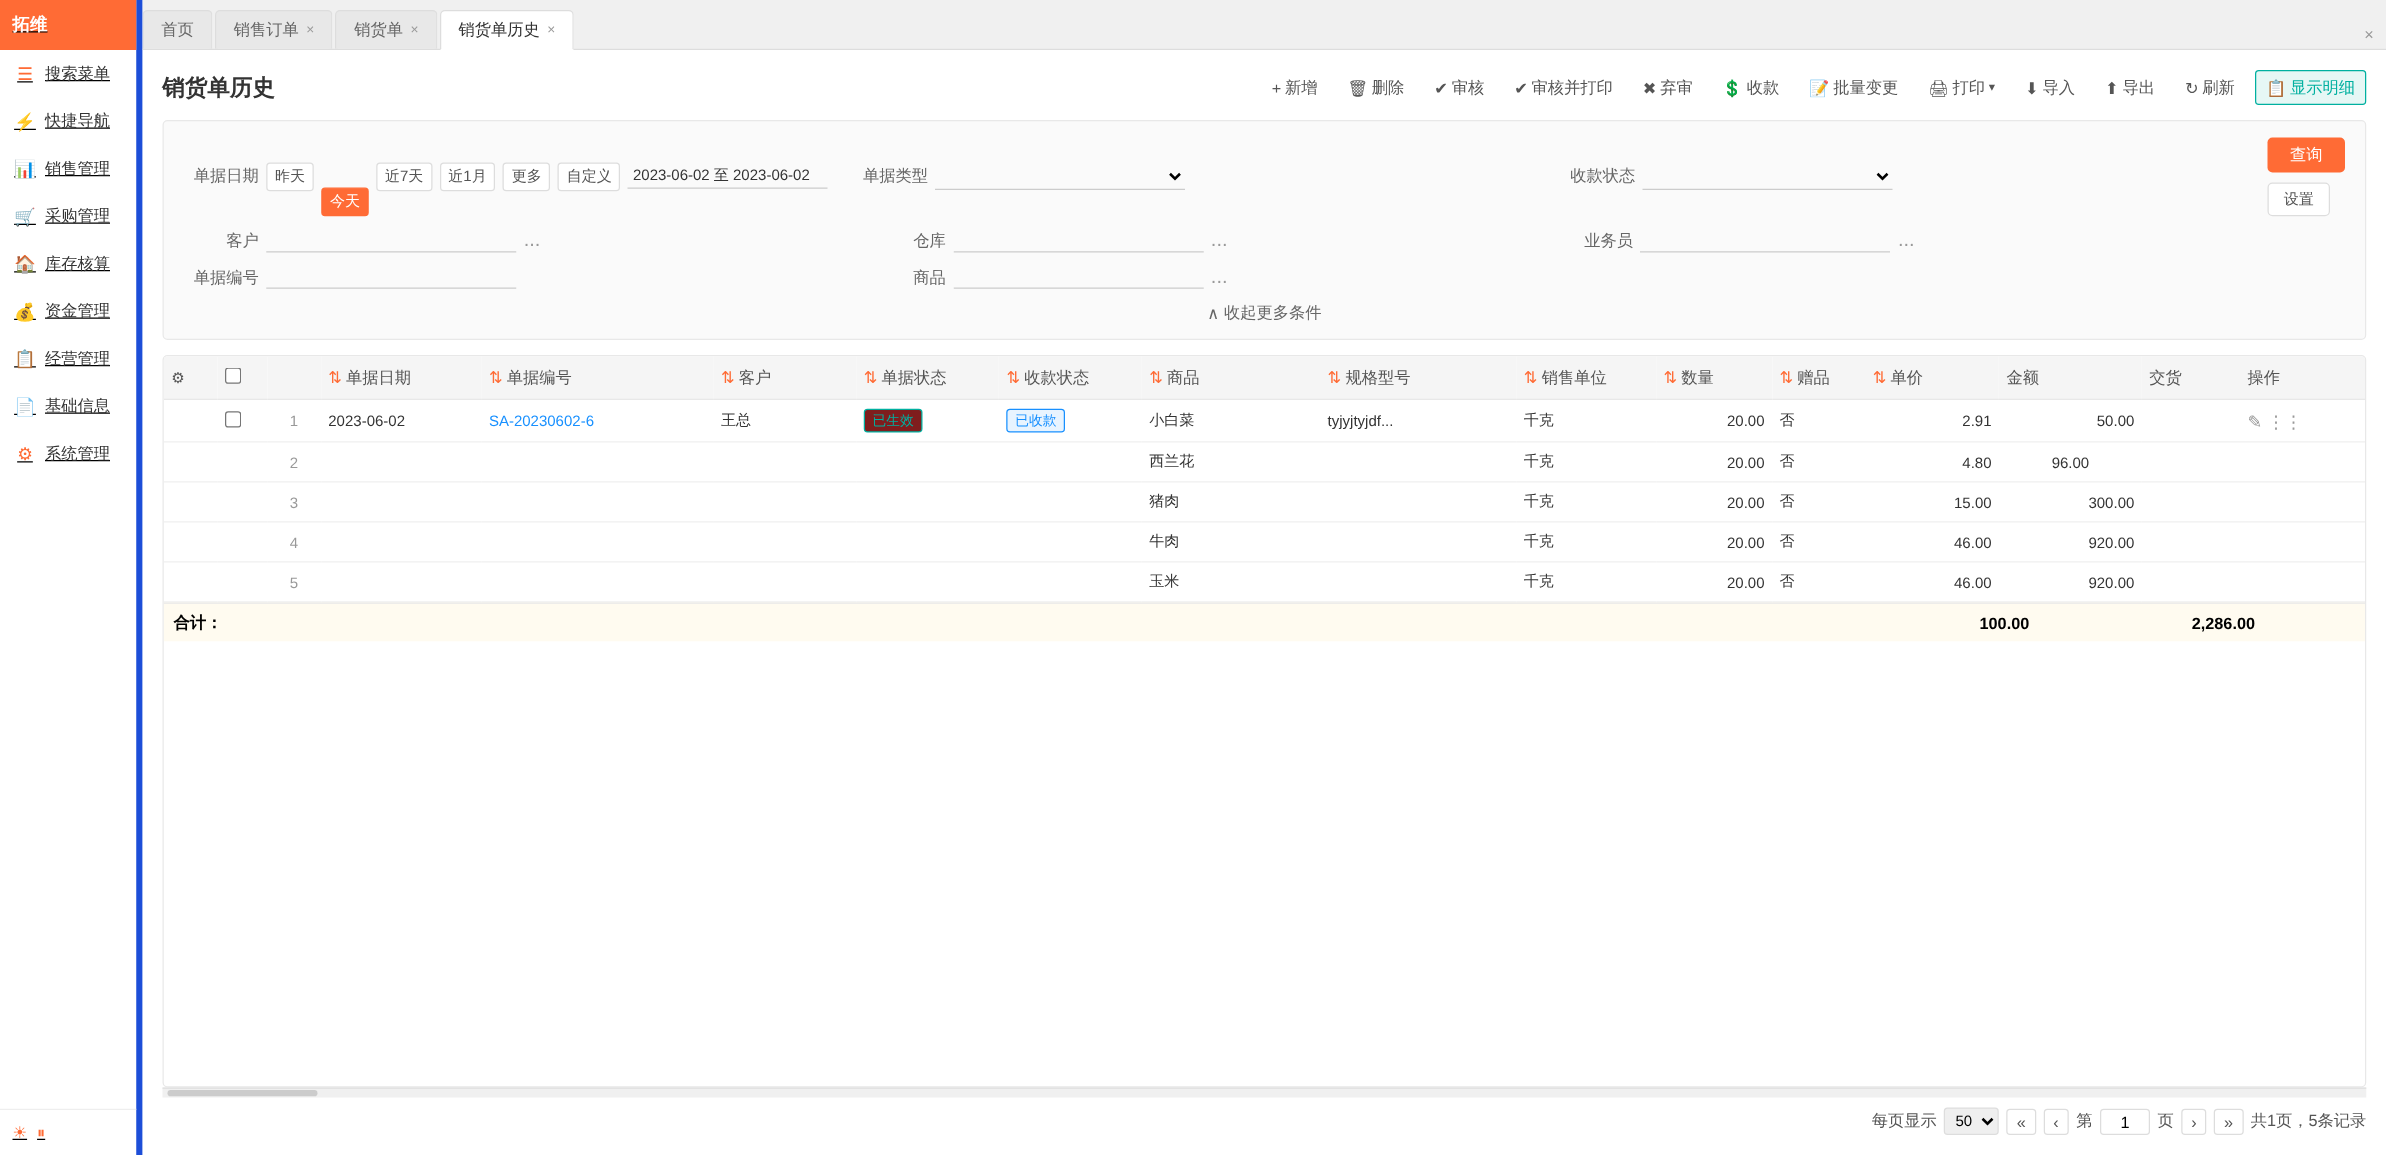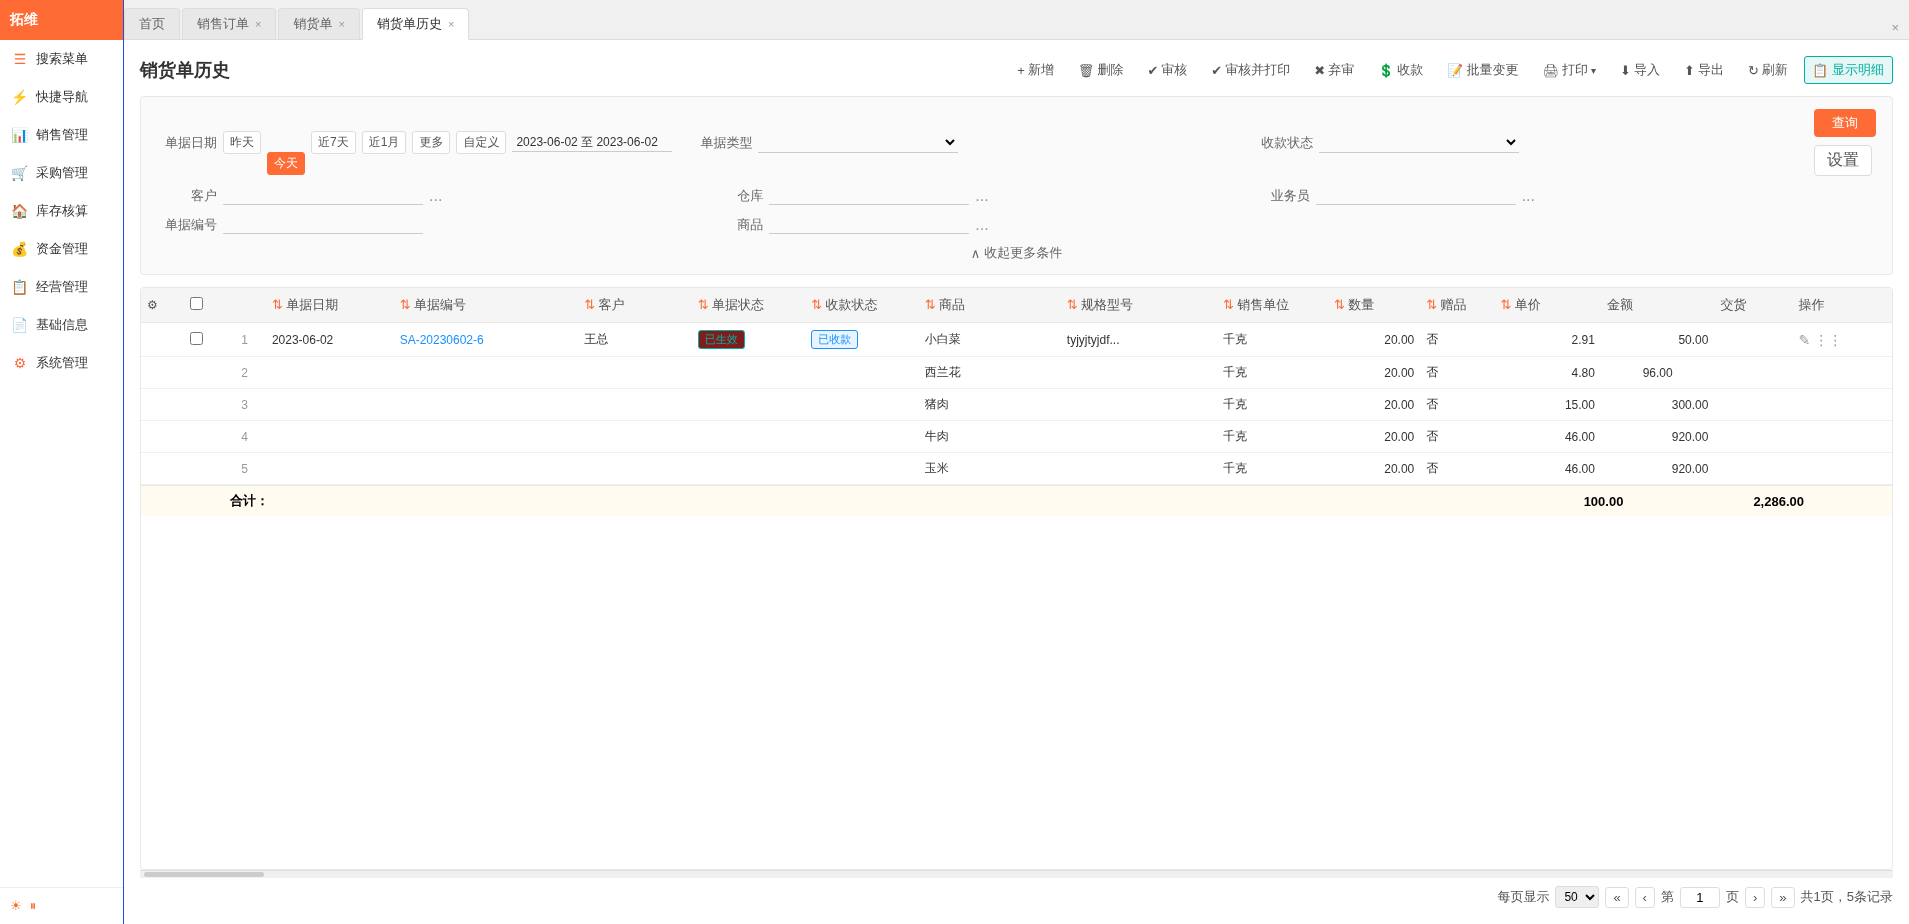--- a/index.html
+++ b/index.html
@@ -1,19 +1,19 @@
 <!DOCTYPE html>
 <html><head>
   <meta charset="utf-8">
   <style>
     * { box-sizing: border-box; margin: 0; padding: 0; font-family: 'Microsoft YaHei', Arial, sans-serif; font-size: 13px; }
     body { display: flex; height: 924px; overflow: hidden; background: #f5f5f5; }
 
     
-    .sidebar { width: 124px; background: #fff; display: flex; flex-direction: column; border-right: 1px solid #1d4ed8; flex-shrink: 0; }
+    .sidebar { width: 114px; background: #fff; display: flex; flex-direction: column; border-right: 5px solid #1d4ed8; flex-shrink: 0; text-decoration: underline; }
     .sidebar-logo { background: #ff6b35; color: #fff; padding: 8px 10px; font-size: 14px; font-weight: bold; height: 40px; display: flex; align-items: center; }
     .sidebar-item { display: flex; align-items: center; padding: 10px 12px; cursor: pointer; color: #333; gap: 8px; }
     .sidebar-item .icon { width: 16px; height: 16px; display: inline-flex; align-items: center; justify-content: center; color: #ff6b35; font-size: 14px; }
     .sidebar-item .label { font-size: 13px; }
     .sidebar-bottom { margin-top: auto; padding: 10px; display: flex; gap: 8px; border-top: 1px solid #eee; }
 
     
     .main { flex: 1; display: flex; flex-direction: column; overflow: hidden; }
 
     
@@ -40,37 +40,37 @@
     .filter-row:last-child { margin-bottom: 0; }
     .filter-label { color: #666; min-width: 60px; text-align: right; }
     .filter-field { display: flex; align-items: center; gap: 6px; flex: 1; }
     .date-btn { padding: 2px 6px; border-radius: 3px; border: 1px solid #ddd; background: #fff; cursor: pointer; font-size: 12px; color: #555; }
     .date-btn.active { background: #ff6b35; color: #fff; border-color: #ff6b35; margin-top: 41px; }
     .date-input { border: none; border-bottom: 1px solid #ccc; padding: 2px 4px; width: 160px; font-size: 12px; background: transparent; color: #333; }
     .filter-select { border: none; border-bottom: 1px solid #ccc; padding: 2px 4px; width: 200px; font-size: 12px; background: transparent; }
     .filter-dots { color: #999; font-size: 16px; cursor: pointer; }
     .collapse-btn { display: flex; align-items: center; gap: 4px; color: #666; cursor: pointer; font-size: 12px; justify-content: center; }
     .query-btn { background: #ff6b35; color: #fff; border: none; padding: 5px 18px; border-radius: 4px; cursor: pointer; font-size: 13px; }
-    .settings-btn { background: #fff; color: #555; border: 1px solid #ddd; padding: 4px 12px; border-radius: 4px; cursor: pointer; font-size: 16px; margin-top: 4px; display: block; }
+    .settings-btn { background: #fff; color: #555; border: 1px solid #ddd; padding: 4px 12px; border-radius: 4px; cursor: pointer; font-size: 12px; margin-top: 4px; display: block; }
 
     
     .table-wrapper { flex: 1; overflow-x: auto; border: 1px solid #e8e8e8; border-radius: 4px; }
     table { width: 100%; border-collapse: collapse; }
     thead tr { background: #f5f5f5; }
     thead th { padding: 8px 6px; text-align: left; color: #555; font-weight: normal; border-bottom: 1px solid #e8e8e8; white-space: nowrap; font-size: 12px; }
     tbody tr { border-bottom: 1px solid #f0f0f0; }
     tbody td { padding: 7px 6px; color: #333; font-size: 12px; }
     .badge { display: inline-block; padding: 1px 6px; border-radius: 3px; font-size: 11px; }
     .badge-green { background: #7f1d1d; color: #00b0a0; border: 1px solid #00b0a0; }
     .badge-blue { background: #e8f4ff; color: #1890ff; border: 1px solid #1890ff; }
     .action-icon { cursor: pointer; color: #999; font-size: 14px; margin-right: 4px; }
 
     
     .table-footer { background: #fffbf0; border-top: 1px solid #e8e8e8; display: flex; align-items: center; padding: 6px 8px; font-size: 12px; font-weight: bold; }
-    .table-footer .label { min-width: 120px; text-align: right; }
+    .table-footer .label { min-width: 120px; }
 
     
     .pagination { display: flex; align-items: center; justify-content: flex-end; padding: 8px 0 0; gap: 6px; font-size: 12px; color: #555; }
     .pagination select { border: 1px solid #ddd; padding: 2px 4px; border-radius: 3px; font-size: 12px; }
     .pagination .page-btn { border: 1px solid #ddd; background: #fff; padding: 2px 7px; border-radius: 3px; cursor: pointer; color: #555; }
     .pagination .page-input { border: 1px solid #ddd; width: 40px; text-align: center; padding: 2px 4px; border-radius: 3px; }
 
     .scrollbar-row { height: 8px; background: #f0f0f0; border-top: 1px solid #ddd; display: flex; align-items: center; padding: 0 4px; }
     .scrollbar-thumb { height: 5px; background: #ccc; border-radius: 3px; width: 120px; }
 

